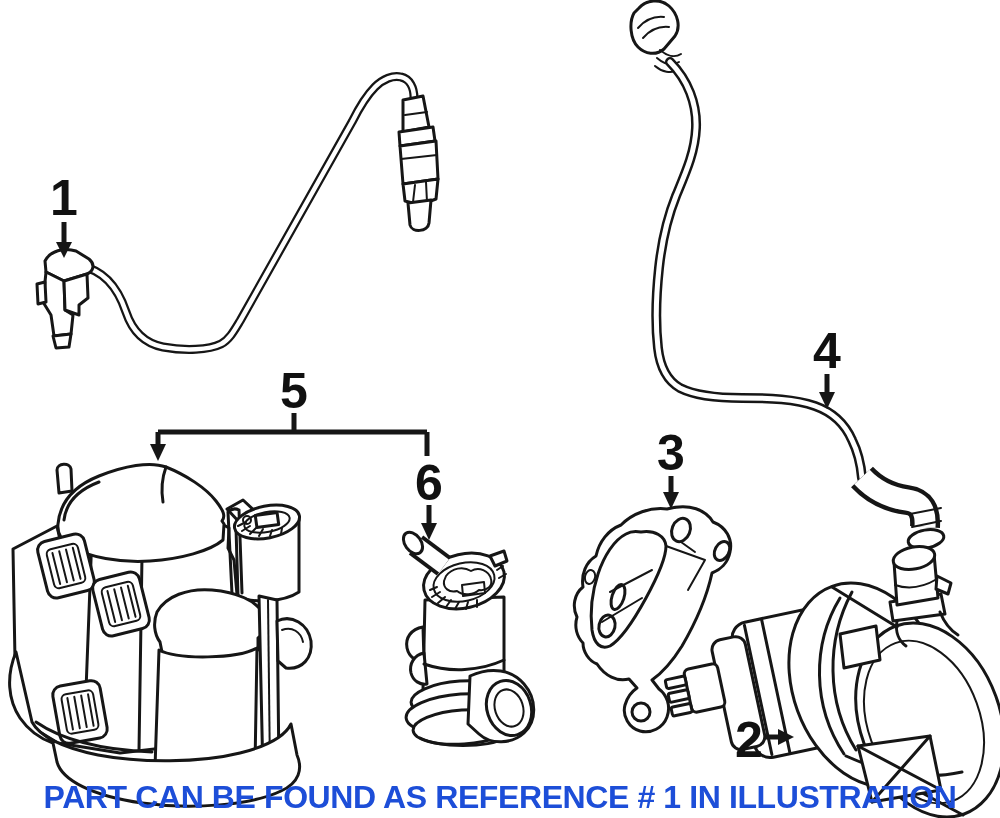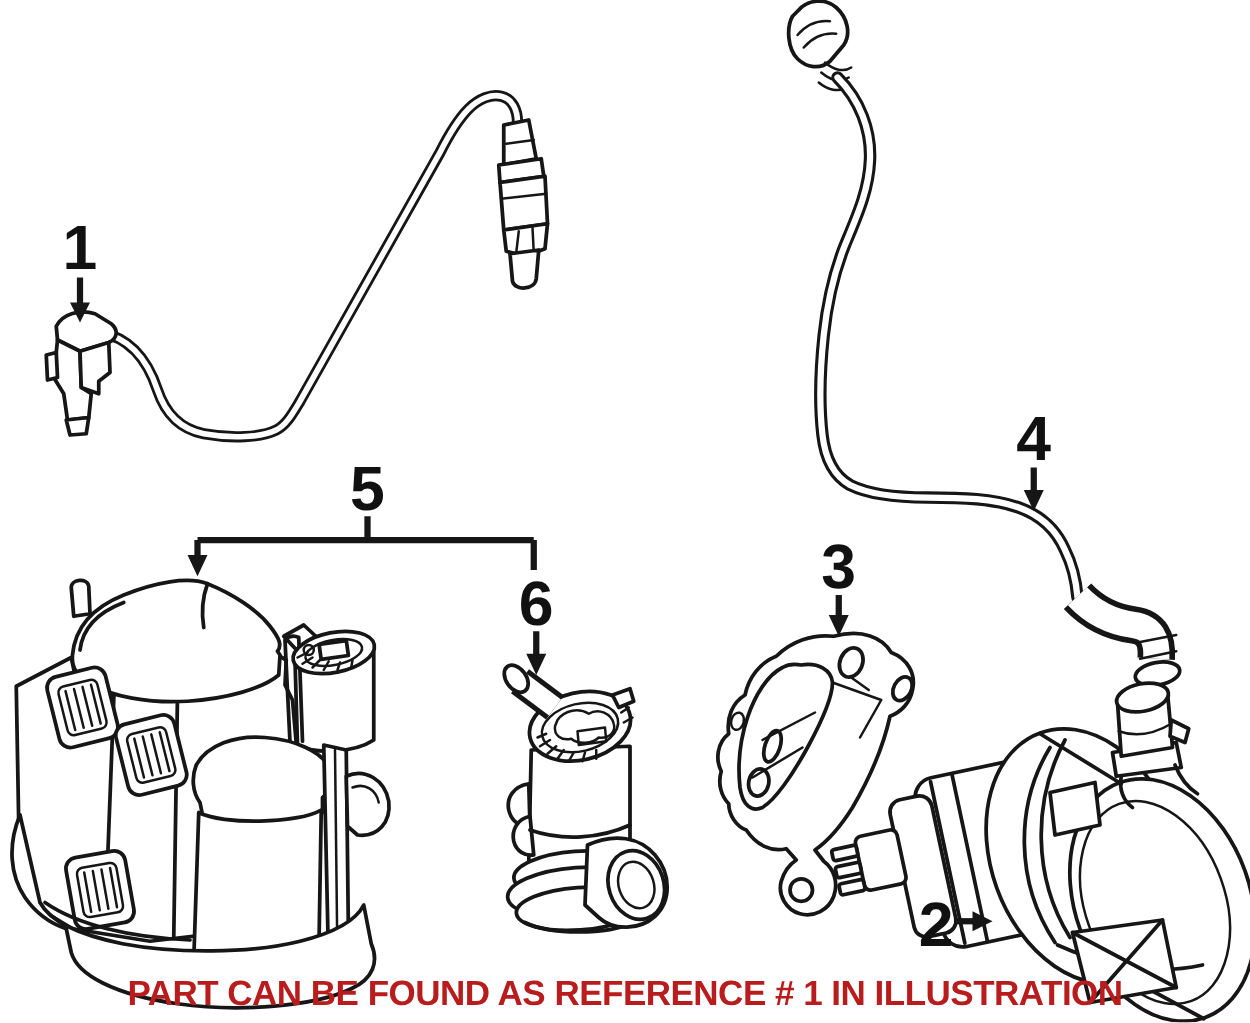--- a/index.html
+++ b/index.html
@@ -16,21 +16,21 @@
   .cable-i{fill:none;stroke:#ffffff;stroke-width:4.5;stroke-linecap:round;}
   .elb-o{fill:none;stroke:#161616;stroke-width:30;stroke-linecap:butt;}
   .elb-i{fill:none;stroke:#ffffff;stroke-width:21;stroke-linecap:butt;}
   .nip-o{fill:none;stroke:#161616;stroke-width:24;stroke-linecap:butt;}
   .nip-i{fill:none;stroke:#ffffff;stroke-width:16;stroke-linecap:butt;}
   .co{fill:none;stroke:#161616;stroke-width:5;stroke-linecap:butt;}
   .head{fill:#161616;stroke:none;}
   .num{font-family:"Liberation Sans",sans-serif;font-weight:700;font-size:50px;fill:#111111;text-anchor:middle;}
   
   .note{position:absolute;left:0;top:779px;width:100%;text-align:center;white-space:nowrap;
-        color:#b91c1c;font-weight:700;font-size:28px;letter-spacing:-0.4px;z-index:5;}
+        color:#1d4ed8;font-weight:700;font-size:32px;letter-spacing:-0.4px;z-index:5;}
 </style>
 </head>
 <body>
 
 <div class="canvas">
 
 <svg width="1000" height="818" viewBox="0 0 1000 818">
   <defs>
     <g id="clip">
       <rect x="-24" y="-29" width="48" height="58" rx="9" class="fw"></rect>

